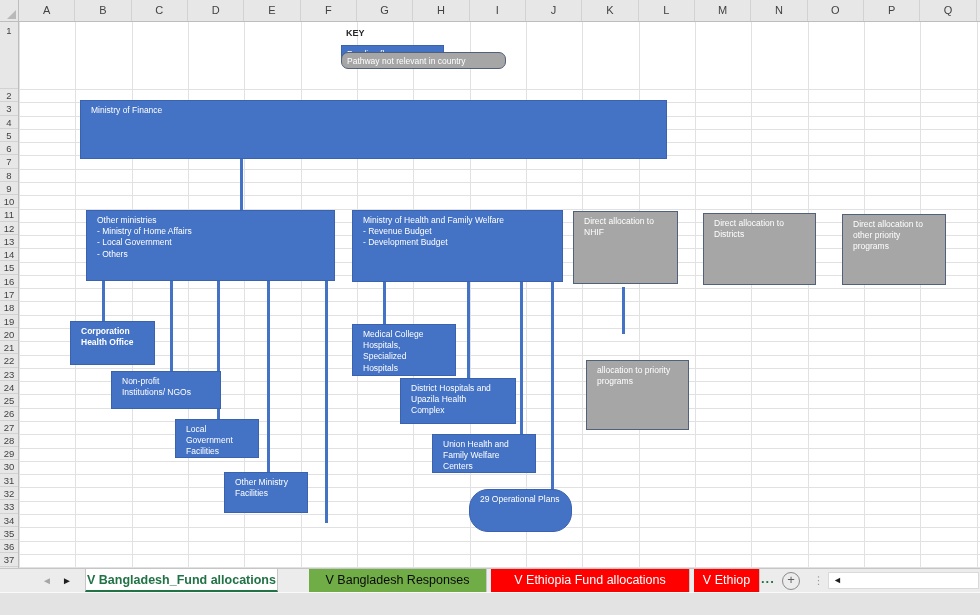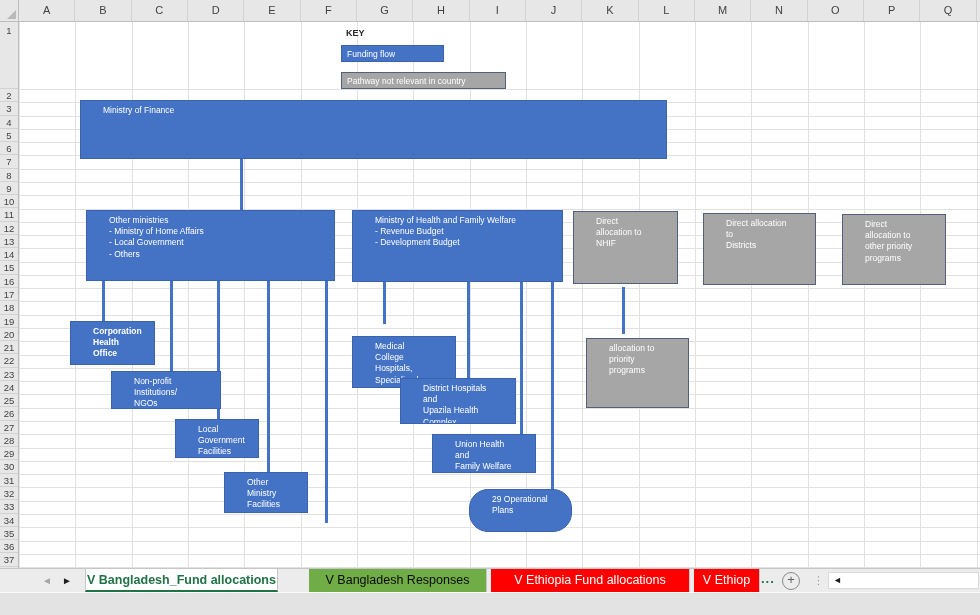--- a/index.html
+++ b/index.html
@@ -23,21 +23,21 @@
   .row-h.row-tall{height:67px;line-height:14px;padding-top:2px;}
   .grid{position:absolute;left:19px;top:22px;right:0;bottom:0;background-color:#fff;
           background-image:repeating-linear-gradient(to right,#E1E1E1 0 1px,transparent 1px 56.33px);}
   .grid-rows{position:absolute;left:0;top:67px;right:0;bottom:0;
           background-image:repeating-linear-gradient(to bottom,#E1E1E1 0 1px,transparent 1px 13.28px);}
 
   
   .canvas{position:absolute;left:0;top:0;width:980px;height:568px;pointer-events:none;}
   .canvas > *{pointer-events:auto;}
   .shape{position:absolute;box-sizing:border-box;color:#fff;font-size:8.5px;line-height:1.32;
-          padding:4px 22px;white-space:pre-line;overflow:hidden;}
+          padding:4px 10px;white-space:pre-line;overflow:hidden;}
   .shape.blue{background:#4472C4;border:1px solid #3A62AE;}
   .shape.gray{background:#A6A6A6;border:1px solid #51607B;}
   .connector{position:absolute;width:3px;background:#4472C4;}
   .key-title{position:absolute;left:346px;top:28px;font-size:9px;font-weight:bold;color:#262626;}
   .key-item{position:absolute;box-sizing:border-box;color:#fff;font-size:8.5px;line-height:12px;
           padding:2px 5px;white-space:nowrap;overflow:hidden;}
   .key-item.blue{background:#4472C4;border:1px solid #3A62AE;}
   .key-item.gray{background:#A6A6A6;border:1px solid #51607B;}
 
   
@@ -163,34 +163,34 @@
         <div class="shape gray" style="left: 842px; top: 214px; width: 104px; height: 71px;">Direct allocation to
 other priority programs</div>
         <div class="shape blue" style="left: 70px; top: 321px; width: 85px; height: 44px; font-weight: bold;">Corporation
 Health Office</div>
         <div class="shape blue" style="left: 111px; top: 371px; width: 110px; height: 38px;">Non-profit
 Institutions/ NGOs</div>
         <div class="shape blue" style="left: 175px; top: 419px; width: 84px; height: 39px;">Local Government
 Facilities</div>
         <div class="shape blue" style="left: 224px; top: 472px; width: 84px; height: 41px;">Other Ministry
 Facilities</div>
-        <div class="shape blue" style="left: 352px; top: 336px; width: 104px; height: 52px;">Medical College
+        <div class="shape blue" style="left: 352px; top: 324px; width: 104px; height: 52px;">Medical College
 Hospitals, Specialized
 Hospitals</div>
         <div class="shape blue" style="left: 400px; top: 378px; width: 116px; height: 46px;">District Hospitals and
 Upazila Health
 Complex</div>
         <div class="shape blue" style="left: 432px; top: 434px; width: 104px; height: 39px;">Union Health and
 Family Welfare Centers
 and Community Clinics</div>
         <div class="shape blue" style="left: 469px; top: 489px; width: 103px; height: 43px; border-radius: 19px;">29 Operational Plans</div>
-        <div class="shape gray" style="left: 586px; top: 338px; width: 103px; height: 70px;">allocation to priority
+        <div class="shape gray" style="left: 586px; top: 360px; width: 103px; height: 70px;">allocation to priority
 programs</div>
         <div class="key-item blue" style="left: 341px; top: 45px; width: 103px; height: 17px;">Funding flow</div>
-        <div class="key-item gray" style="left: 341px; top: 72px; width: 165px; height: 17px;">Pathway not relevant in country</div>
+        <div class="key-item gray" style="left: 341px; top: 52px; width: 165px; height: 17px; border-radius: 7px;">Pathway not relevant in country</div>
       </div>
   </div>
 
   <div class="tabbar">
     <span class="nav-arrow nav-prev">◄</span>
     <span class="nav-arrow nav-next">►</span>
     <span id="tabsHost"><div class="tab active" style="left: 85px; width: 193px;">V Bangladesh_Fund allocations</div><div class="tab green" style="left: 309px; width: 178px;">V Bangladesh Responses</div><div class="tab red" style="left: 491px; width: 199px; text-align: center;">V Ethiopia Fund allocations</div><div class="tab red" style="left: 694px; width: 66px; text-align: center;">V Ethiop</div></span>
     <span class="more-tabs">...</span>
     <span class="add-sheet">+</span>
     <span class="menu-dots">⋮</span>

